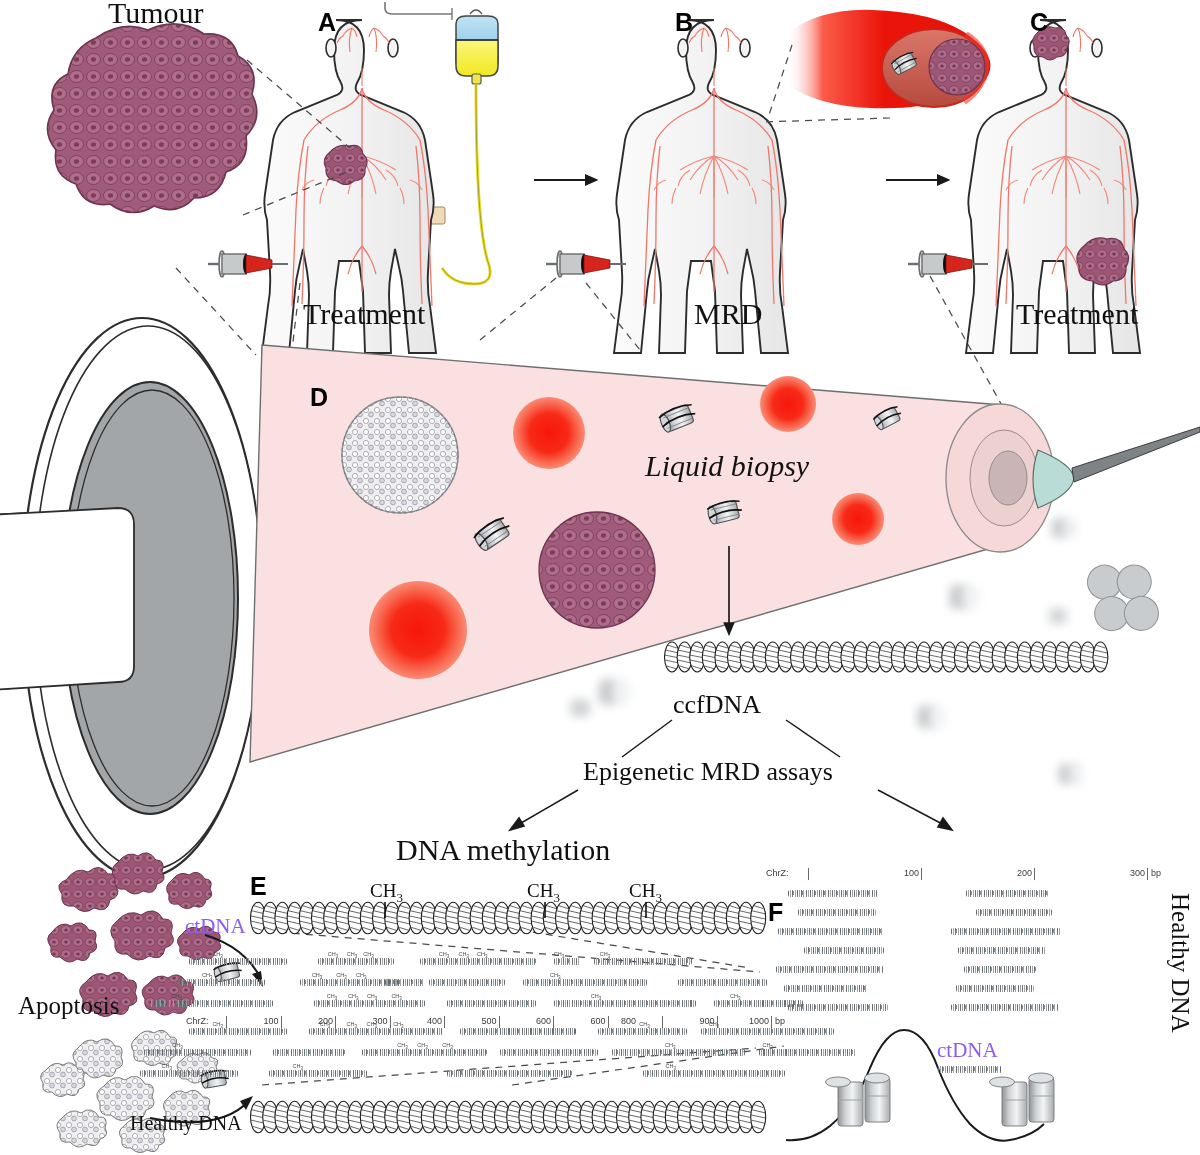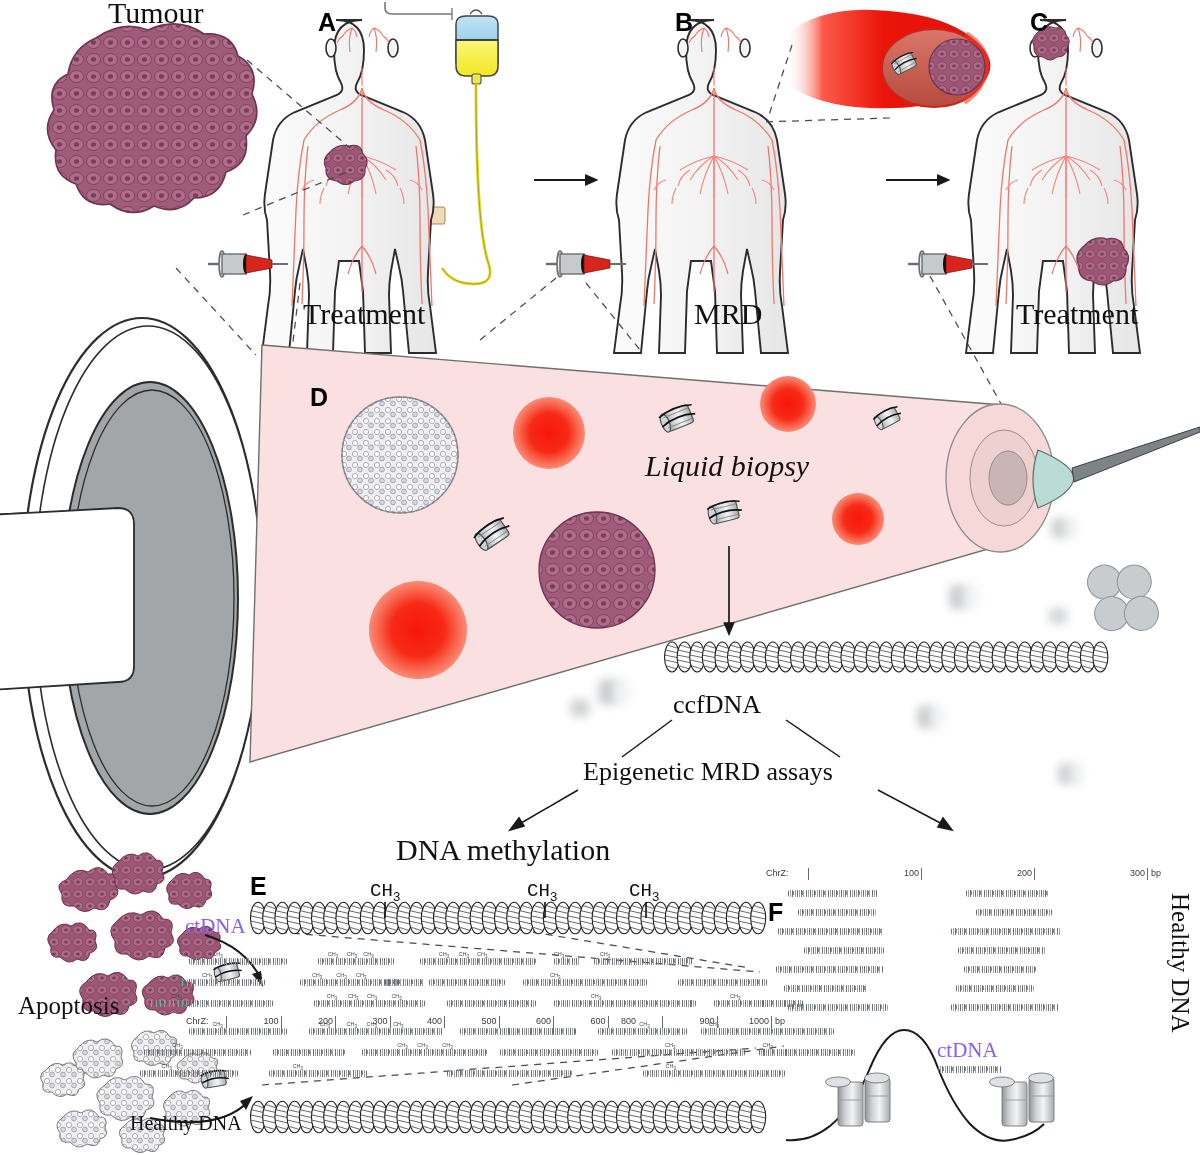--- a/index.html
+++ b/index.html
@@ -24,21 +24,21 @@
   .stage-label { font-size:30px; }
   .assay-title { font-size:30px; }
   .mid-label   { font-size:26px; }
   .ctdna-label { font-size:21px; color:#8b5cf6; font-family:"Liberation Serif",serif; }
   .small-label { font-size:20px; }
   .ruler-text {
     font-family:"Liberation Sans","DejaVu Sans",sans-serif;
     font-size:9px; color:#3a3a3a; white-space:nowrap;
   }
   .ch3 {
-    font-family:Liberation Mono, monospace;
+    font-family:Liberation Serif, serif;
     font-size:19px; color:#111; white-space:nowrap;
   }
   .ch3 sub { font-size:13px; }
   .ch3-mini {
     font-family:"Liberation Sans","DejaVu Sans",sans-serif;
     font-size:5.5px; color:#4a4a4a; white-space:nowrap;
   }
   .vert-label {
     font-size:25px;
     writing-mode:vertical-rl; text-orientation:mixed;

